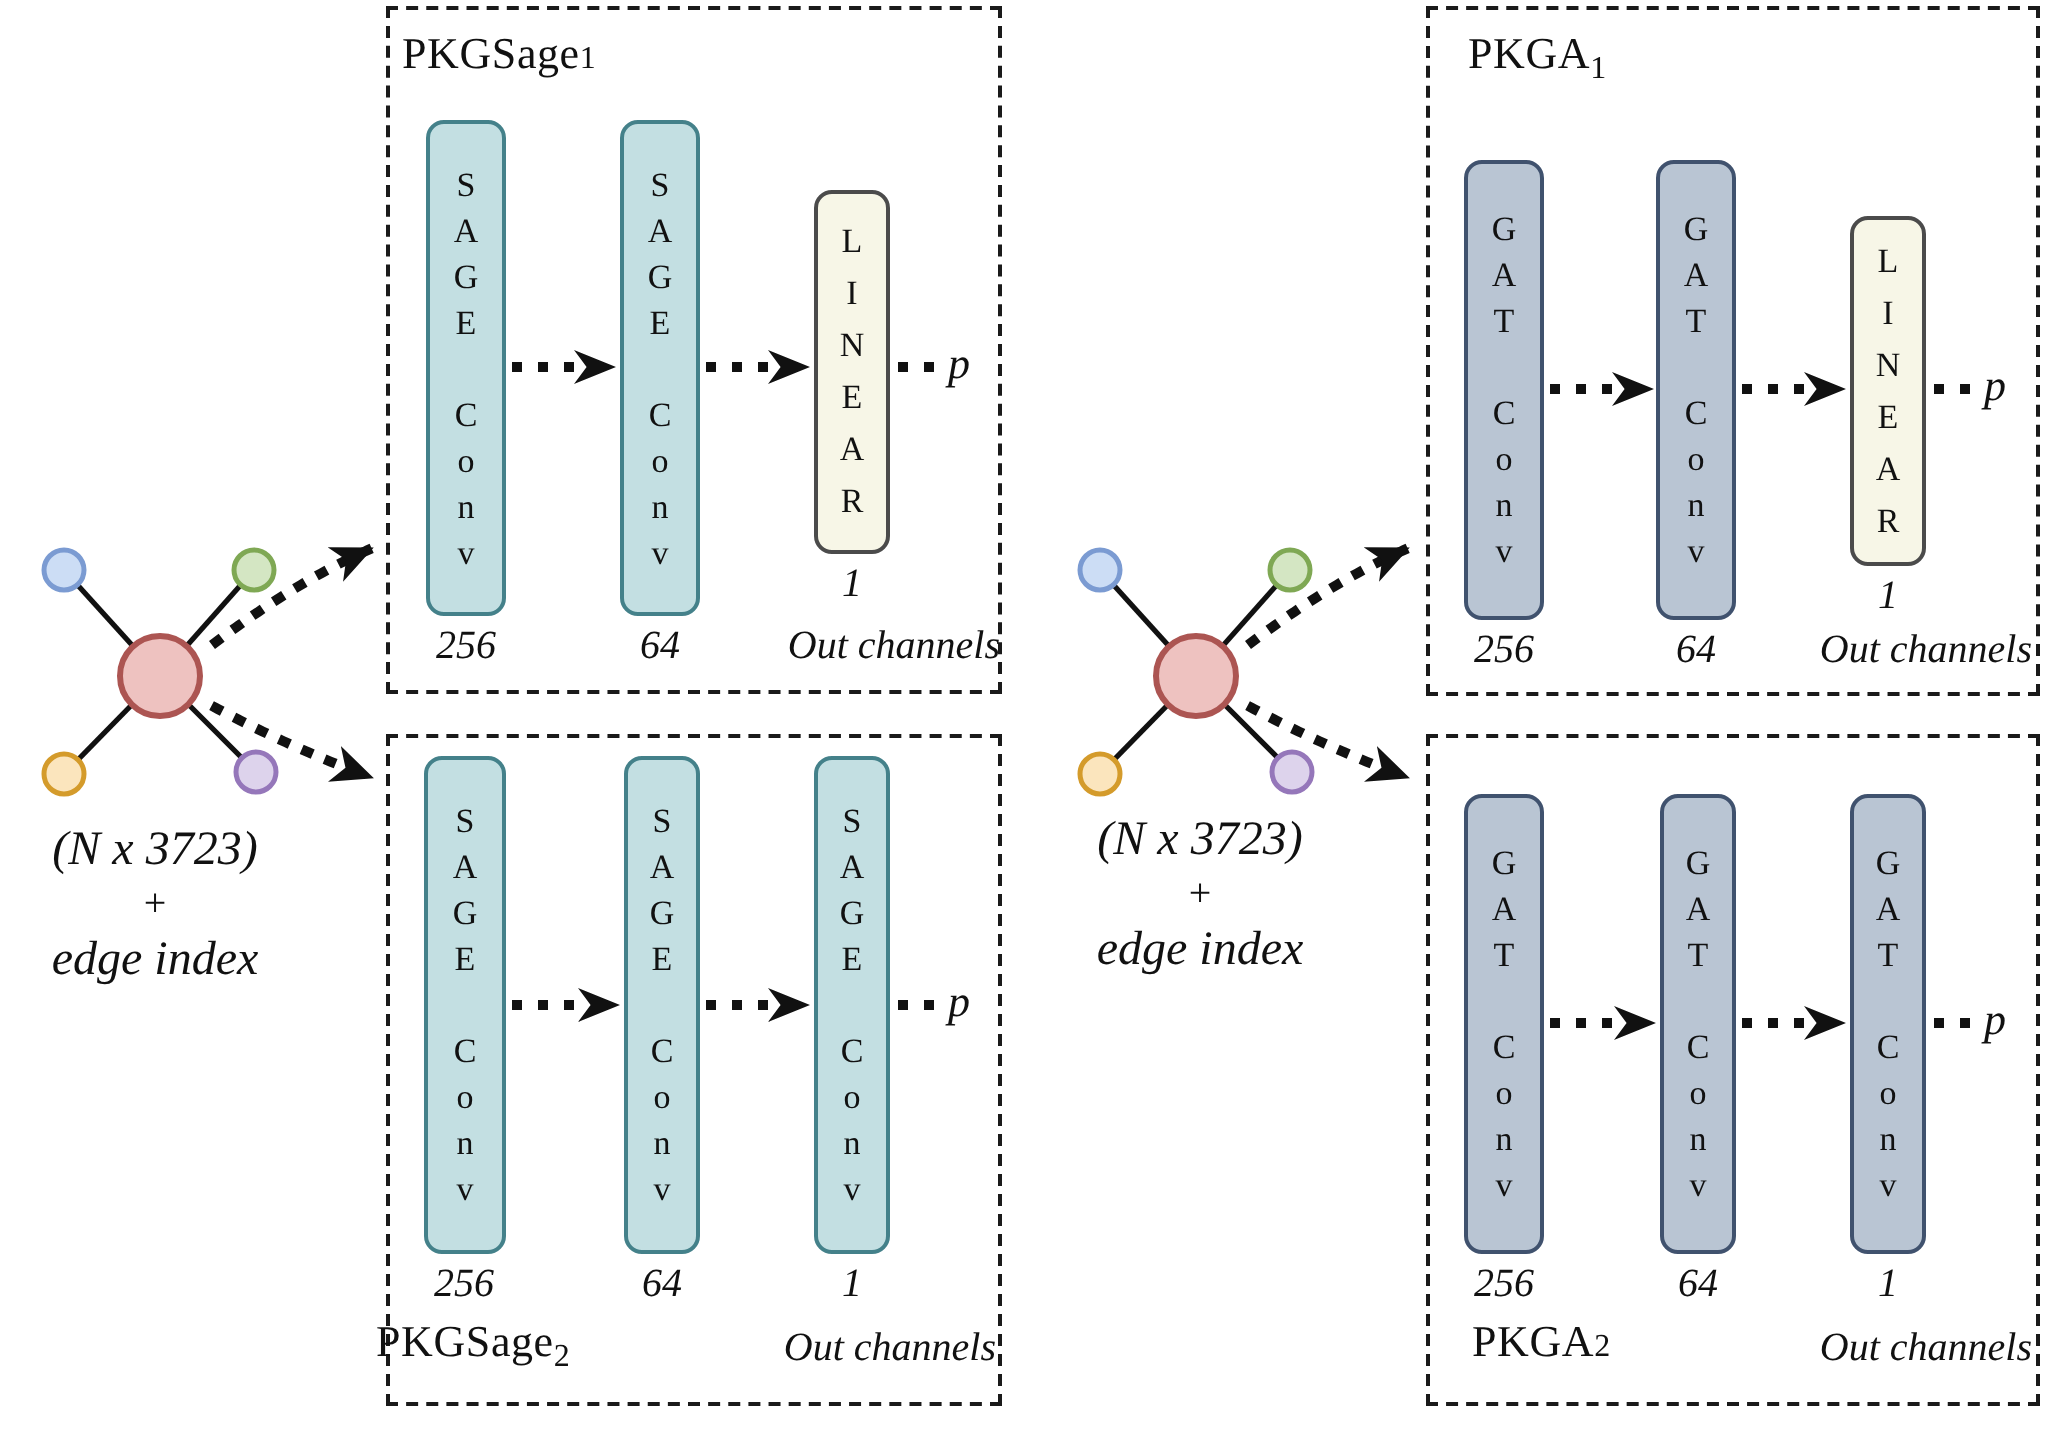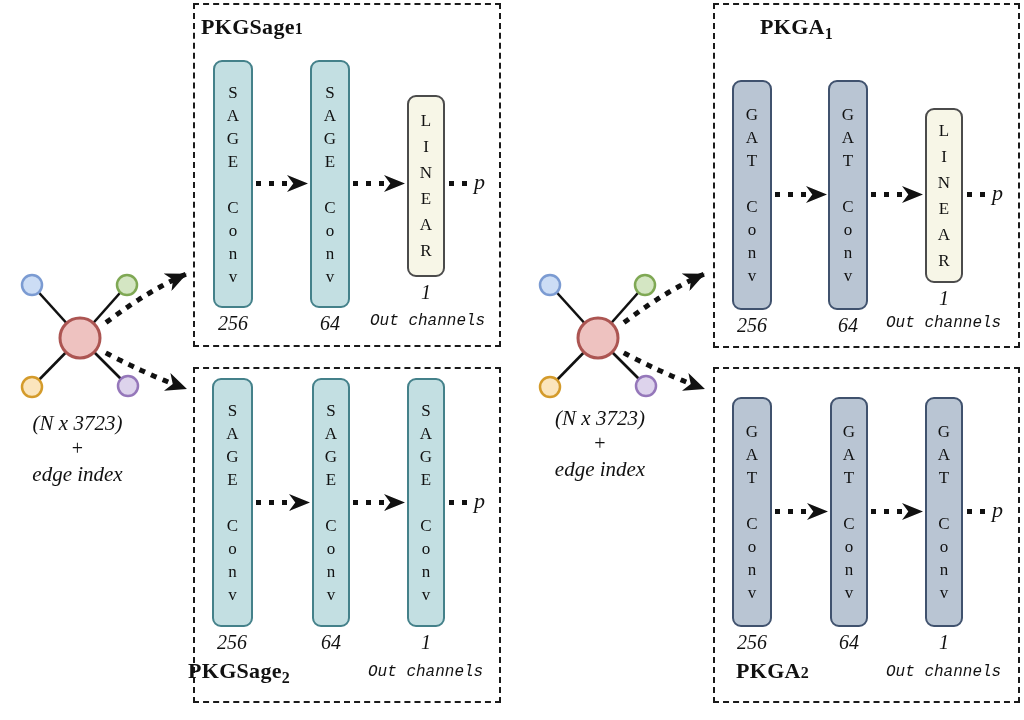--- a/index.html
+++ b/index.html
@@ -3,38 +3,38 @@
 <meta charset="utf-8">
 <style>
   html,body{margin:0;padding:0;background:#fff;}
   #stage{position:relative;width:1024px;height:720px;background:#ffffff;overflow:hidden;
          font-family:"Liberation Serif", serif;color:#111;}
   .model-box{position:absolute;border:2px dashed #1a1a1a;background:transparent;}
   #box1{left:193px;top:3px;width:304px;height:340px;}
   #box2{left:193px;top:367px;width:304px;height:332px;}
   #box3{left:713px;top:3px;width:303px;height:341px;}
   #box4{left:713px;top:367px;width:303px;height:332px;}
-  .title{position:absolute;font-weight:bold;font-size:22px;letter-spacing:.3px;white-space:nowrap;}
+  .title{position:absolute;font-weight:normal;font-size:22px;letter-spacing:.3px;white-space:nowrap;}
   .title .sfx-sm{font-size:16px;}
   .title .sfx-sub{font-size:16px;position:relative;top:5px;}
   .col{position:absolute;box-sizing:border-box;border:2px solid;border-radius:9px;
        display:flex;align-items:center;justify-content:center;text-align:center;
        font-size:17px;white-space:pre-line;}
   .col.conv{line-height:23px;}
   .col.lin{line-height:26px;}
   .harrow{position:absolute;height:5px;
           background:repeating-linear-gradient(90deg,#111 0 5px,transparent 5px 13px);}
   .ahead{position:absolute;width:21px;height:17px;background:#111;
          clip-path:polygon(0 0,100% 50%,0 100%,30% 50%);}
   .chan{position:absolute;font-style:italic;font-size:20px;text-align:center;width:60px;}
-  .outch{position:absolute;font-style:italic;font-size:16px;text-align:left;width:130px;white-space:nowrap;font-family:Liberation Mono, monospace;}
+  .outch{position:absolute;font-style:italic;font-size:20px;text-align:right;width:130px;white-space:nowrap;}
   .plabel{position:absolute;font-style:italic;font-size:22px;}
   .gsvg{position:absolute;}
   .glabel{position:absolute;text-align:center;line-height:1.25;}
-  .glabel .it{font-style:italic;font-size:21px;}
+  .glabel .it{font-style:italic;font-size:24px;}
   .glabel .plus{font-size:20px;}
 </style>
 </head>
 <body>
 
 <div id="stage">
 
   <svg class="gsvg" style="left:8px;top:255px;" width="196" height="150" viewBox="0 0 196 150">
     <defs>
       <marker id="mkA" viewBox="0 0 10 9" refX="8.5" refY="4.5" markerWidth="4.2" markerHeight="3.8" orient="auto">
@@ -158,21 +158,21 @@
   <div class="harrow" style="left:353px;top:500px;width:32px;"></div>
   <div class="ahead" style="left:384px;top:494px;"></div>
   <div class="harrow" style="left:449px;top:500px;width:20px;"></div>
   <div class="plabel" style="left:474px;top:488px;">p</div>
   <div class="chan" style="left:202px;top:631px;">256</div>
   <div class="chan" style="left:301px;top:631px;">64</div>
   <div class="chan" style="left:396px;top:631px;">1</div>
   <div class="outch" style="left:368px;top:663px;">Out channels</div>
 
   <div class="model-box" id="box3"></div>
-  <div class="title" style="left:734px;top:14px;margin-left:26px;"><span>PKGA</span><span class="sfx-sub">1</span></div>
+  <div class="title" style="left:734px;top:14px;"><span>PKGA</span><span class="sfx-sub">1</span></div>
   <div class="col conv" style="left: 732px; top: 80px; width: 40px; height: 230px; background-color: rgb(185, 197, 211); border-color: rgb(64, 82, 110);">G
 A
 T
 
 C
 o
 n
 v</div>
   <div class="col conv" style="left: 828px; top: 80px; width: 40px; height: 230px; background-color: rgb(185, 197, 211); border-color: rgb(64, 82, 110);">G
 A

